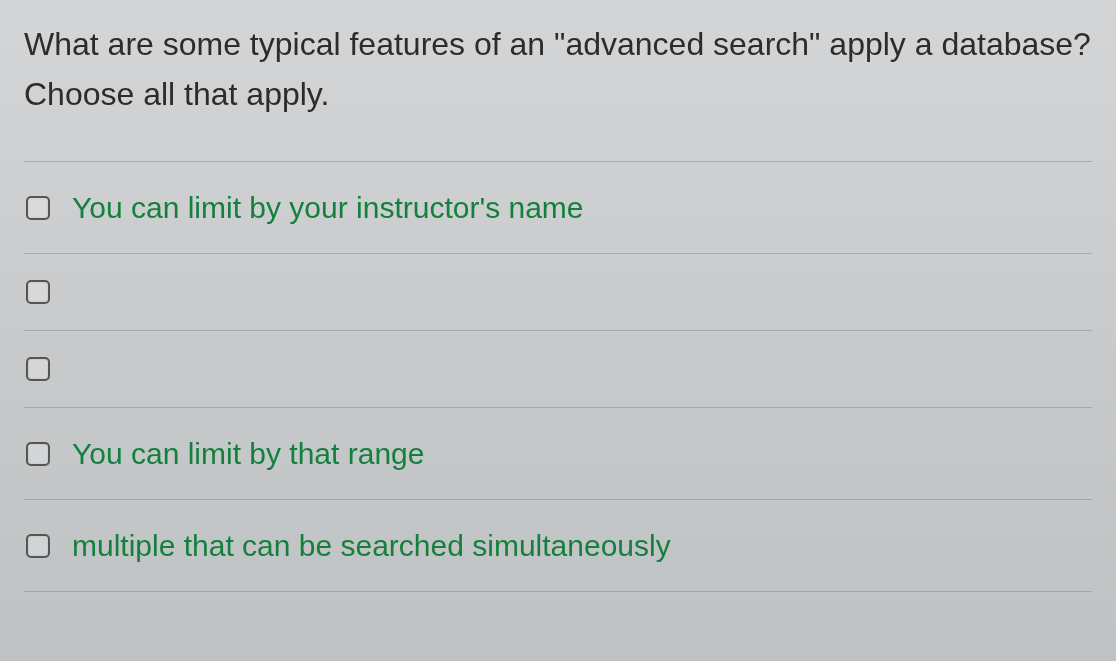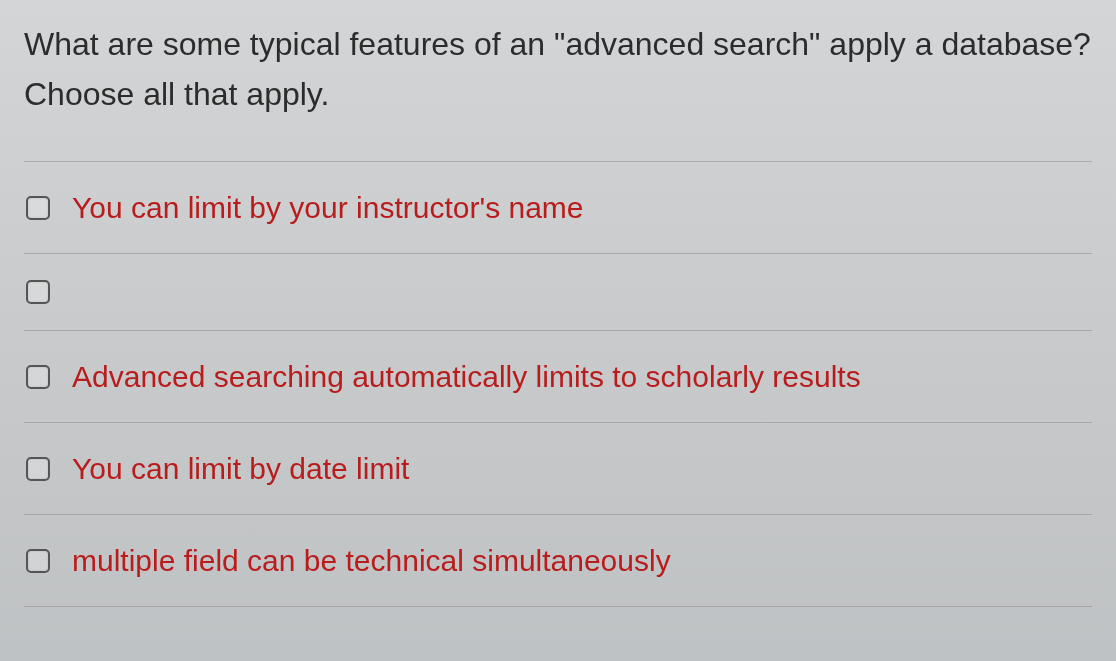--- a/index.html
+++ b/index.html
@@ -38,21 +38,21 @@
     height: 24px;
     min-width: 24px;
     border: 2px solid #555;
     border-radius: 5px;
     background: rgba(255,255,255,0.25);
     margin-right: 22px;
     box-shadow: inset 0 0 2px rgba(0,0,0,0.15);
   }
   .option-label {
     font-size: 30px;
-    color: #b91c1c;
+    color: #15803d;
     line-height: 1.3;
     font-weight: 400;
   }
 </style>
 </head>
 <body>
 
 <div class="question">What are some typical features of an "advanced search" apply a database? Choose all that apply.</div>
 
 <div class="options">
@@ -61,26 +61,25 @@
     <span class="checkbox"></span>
     <span class="option-label">You can limit by your instructor's name</span>
   </label>
 
   <label class="option-row">
     <span class="checkbox"></span>
   </label>
 
   <label class="option-row">
     <span class="checkbox"></span>
-    <span class="option-label">Advanced searching automatically limits to scholarly results</span>
   </label>
 
   <label class="option-row">
     <span class="checkbox"></span>
-    <span class="option-label">You can limit by date limit</span>
+    <span class="option-label">You can limit by that range</span>
   </label>
 
   <label class="option-row">
     <span class="checkbox"></span>
-    <span class="option-label">multiple field can be technical simultaneously</span>
+    <span class="option-label">multiple that can be searched simultaneously</span>
   </label>
 
 </div>
 
 </body></html>

